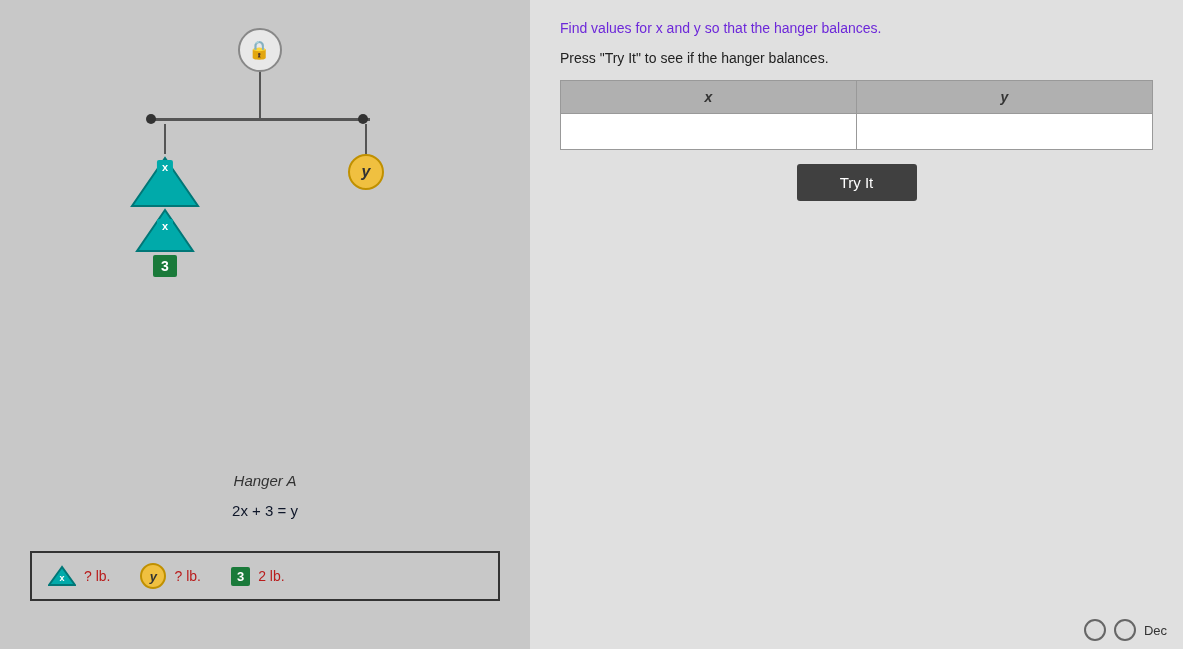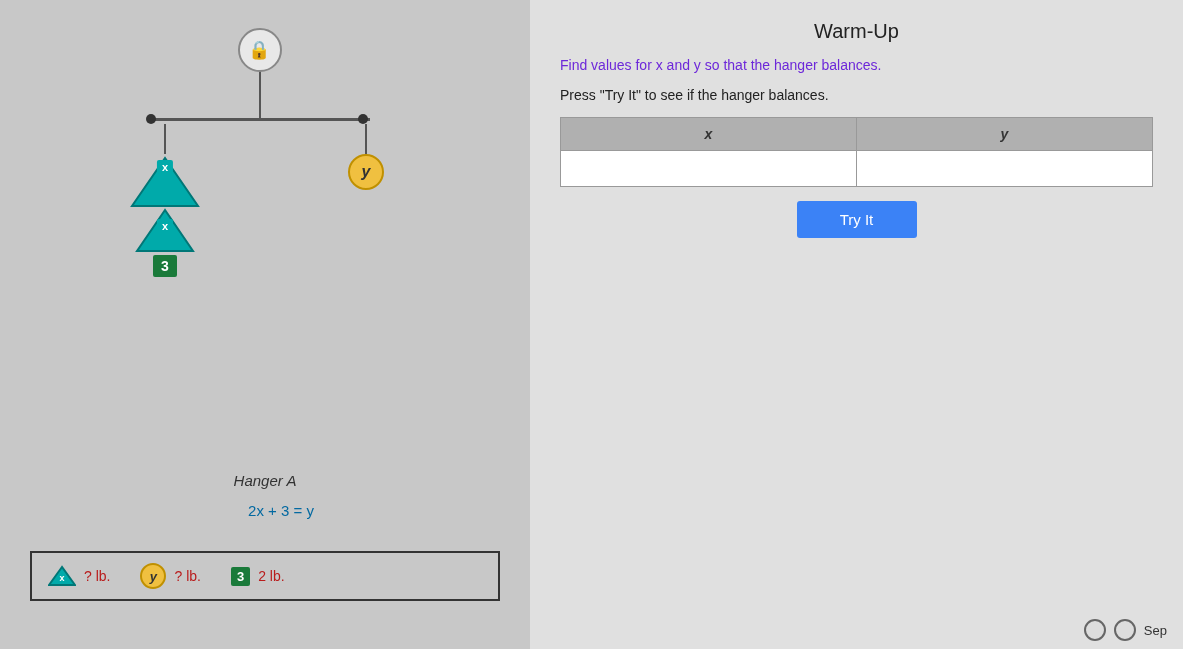--- a/index.html
+++ b/index.html
@@ -174,23 +174,22 @@
       white-space: nowrap;
       font-style: italic;
     }
 
     .equation-label {
       position: absolute;
       bottom: 130px;
       left: 50%;
       transform: translateX(-50%);
       font-size: 15px;
-      color: #0369a1;
+      color: #0f172a;
       white-space: nowrap;
-      margin-left: 16px;
     }
 
     
     .legend-box {
       position: absolute;
       bottom: 48px;
       left: 30px;
       right: 30px;
       border: 2px solid #333;
       background: #c8c8c8;
@@ -295,21 +294,21 @@
     .input-table input {
       width: 100%;
       border: none;
       outline: none;
       font-size: 14px;
       background: transparent;
     }
 
     .try-it-btn {
       align-self: center;
-      background: #3b82f6;
+      background: #404040;
       color: white;
       border: none;
       padding: 10px 24px;
       font-size: 15px;
       cursor: pointer;
       border-radius: 3px;
       width: 120px;
     }
 
     
@@ -409,21 +408,20 @@
       <div class="legend-item">
         <div class="legend-num-box">3</div>
         <span class="legend-text">2 lb.</span>
       </div>
     </div>
 
   </div>
 
   <div class="right-panel">
 
-    <h2 class="warmup-title">Warm-Up</h2>
 
     <p class="instruction-1">Find values for x and y so that the hanger balances.</p>
 
     <p class="instruction-2">Press "Try It" to see if the hanger balances.</p>
 
     <table class="input-table">
       <thead>
         <tr>
           <th>x</th>
           <th>y</th>
@@ -443,14 +441,14 @@
 
     <button class="try-it-btn">Try It</button>
 
   </div>
 
 </div>
 
 <div class="bottom-nav">
   <div class="nav-circle"></div>
   <div class="nav-circle"></div>
-  <span class="nav-month">Sep</span>
+  <span class="nav-month">Dec</span>
 </div>
 
 </body></html>

